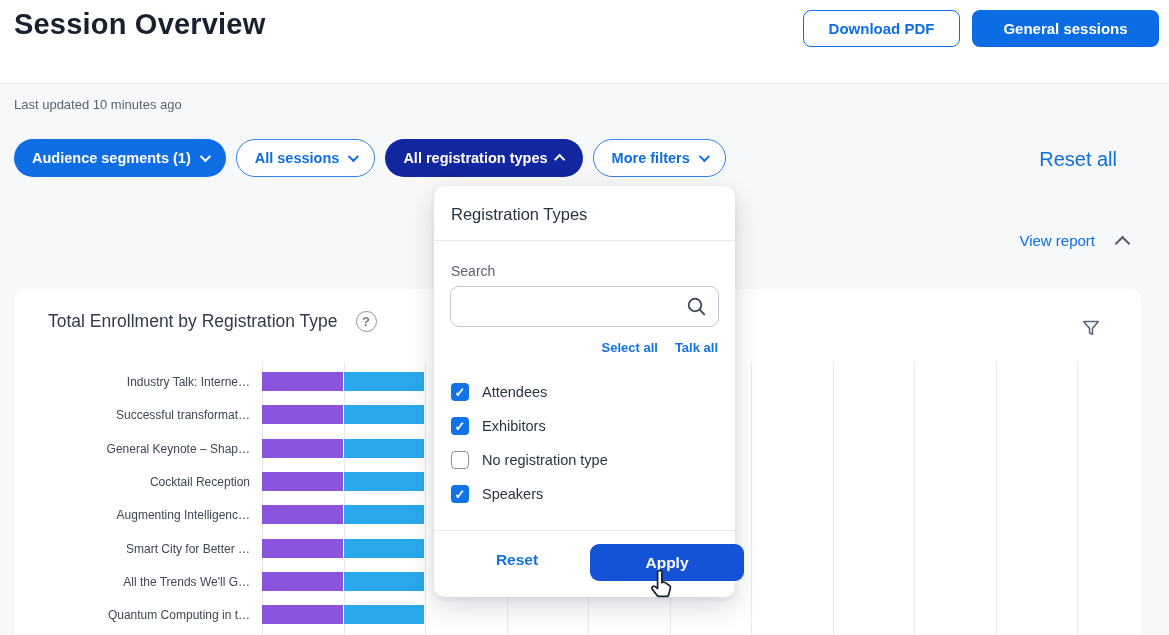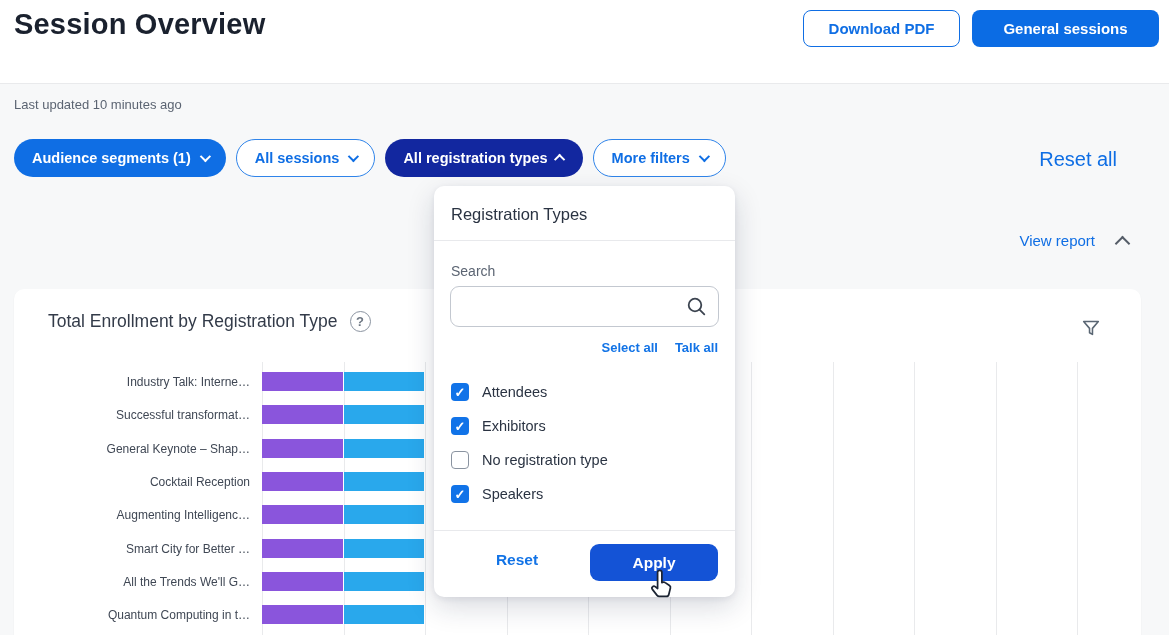--- a/index.html
+++ b/index.html
@@ -55,21 +55,21 @@
   .view-report-link { font-size:15px; font-weight:500; color:#0f6ee4; cursor:pointer; }
   .chev-big {
     width:11px; height:11px; border-right:2.5px solid #555d68; border-bottom:2.5px solid #555d68;
     transform:rotate(-135deg); display:inline-block; margin-top:6px; cursor:pointer;
   }
   
   .card {
     position:absolute; left:14px; top:289px; width:1127px; height:360px;
     background:#ffffff; border-radius:10px; box-shadow:0 1px 2px rgba(27,36,51,.05);
   }
-  .card-title-row { position:absolute; left:34px; top:22px; display:flex; align-items:center; gap:12px; }
+  .card-title-row { position:absolute; left:34px; top:22px; display:flex; align-items:center; gap:18px; }
   .card-title { font-size:17.5px; font-weight:500; color:#333b49; }
   .help-icon {
     width:21px; height:21px; border:1.5px solid #8a93a0; border-radius:50%;
     color:#6f7884; font-size:13px; font-weight:700; display:flex; align-items:center; justify-content:center;
     cursor:pointer;
   }
   .funnel-icon { position:absolute; right:39px; top:28px; cursor:pointer; }
   .plot { position:absolute; left:0; top:68px; width:1127px; height:292px; }
   .gridline { position:absolute; top:5px; bottom:0; width:1px; background:#e9eaec; }
   .bar-row { position:absolute; left:0; height:19px; }
@@ -105,21 +105,21 @@
   }
   .cb-box--on { background:#1173e8; color:#fff; font-size:13px; font-weight:700; }
   .cb-box--off { background:#fff; border:1.5px solid #8a93a0; }
   .cb-label { font-size:14.5px; color:#2a3342; }
   .panel-footer-divider { top:344px; }
   .reset-link {
     position:absolute; left:48px; top:365px; width:70px; text-align:center;
     font-size:15.5px; font-weight:700; color:#1273e6; cursor:pointer;
   }
   .apply-btn {
-    position:absolute; left:156px; top:358px; width:128px; height:37px;
+    position:absolute; left:156px; top:358px; width:154px; height:37px;
     background:#1453d6; color:#fff; border:none; border-radius:9px;
     font-size:15.5px; font-weight:700; cursor:pointer; font-family:"Liberation Sans", sans-serif;
   }
   .cursor { position:absolute; left:646px; top:569px; z-index:30; }
 </style>
 </head>
 <body>
 
 <div id="app">
 

